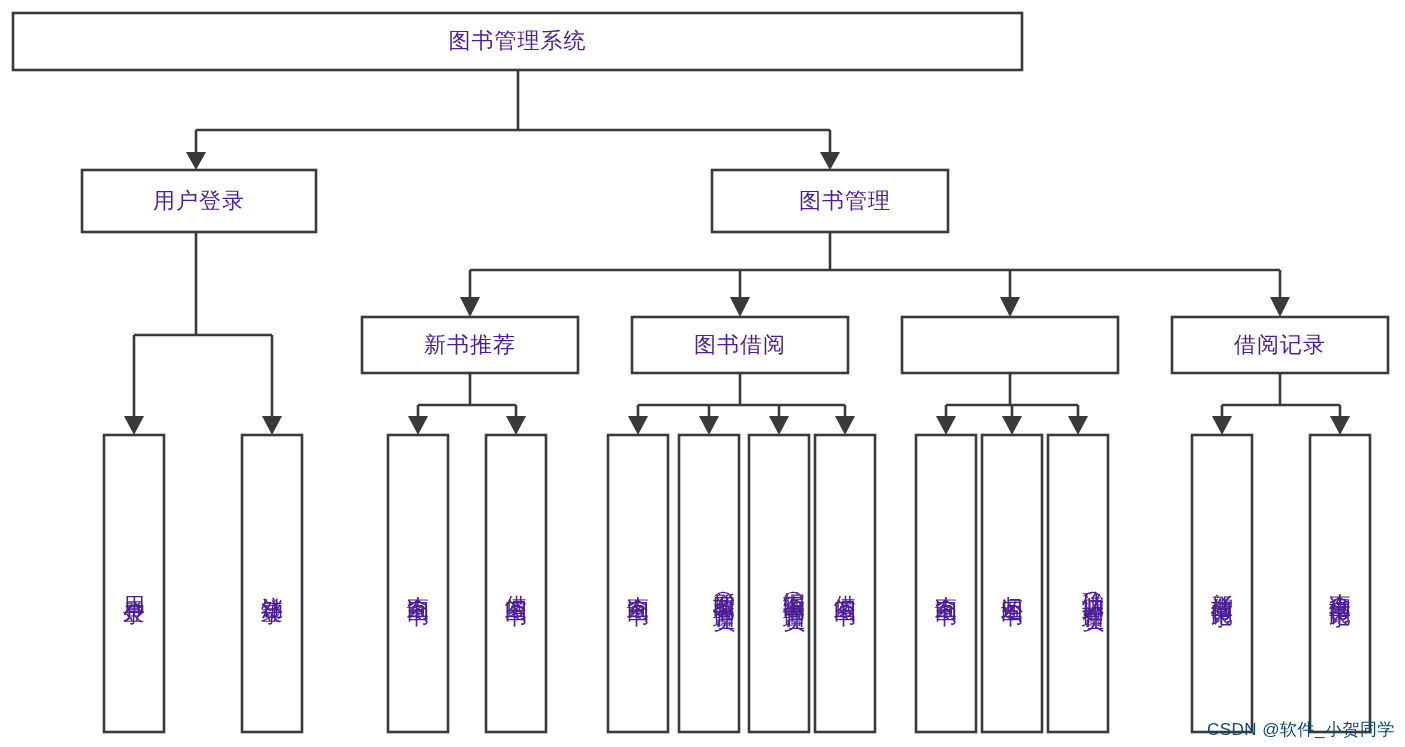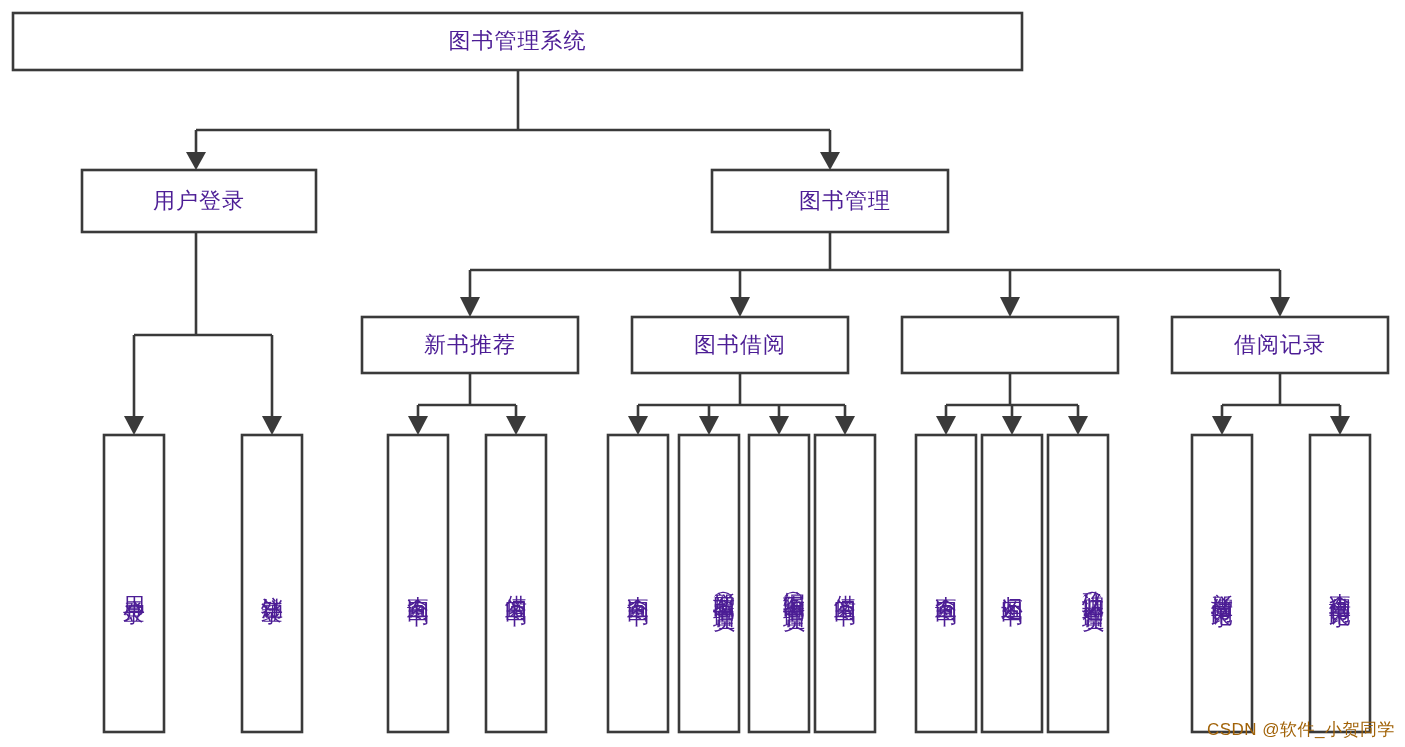--- a/index.html
+++ b/index.html
@@ -68,21 +68,21 @@
   }
   .node-label.vertical.centered {
     align-items: center;
     padding-top: 0;
   }
   .watermark {
     position: absolute;
     right: 10px;
     bottom: 6px;
     font-size: 17px;
-    color: #a16207;
+    color: #0c4a6e;
     font-family: "Liberation Sans", "DejaVu Sans", sans-serif;
     letter-spacing: 0.5px;
     white-space: nowrap;
   }
 </style>
 </head>
 <body>
 
 <div id="diagram-root">
 

